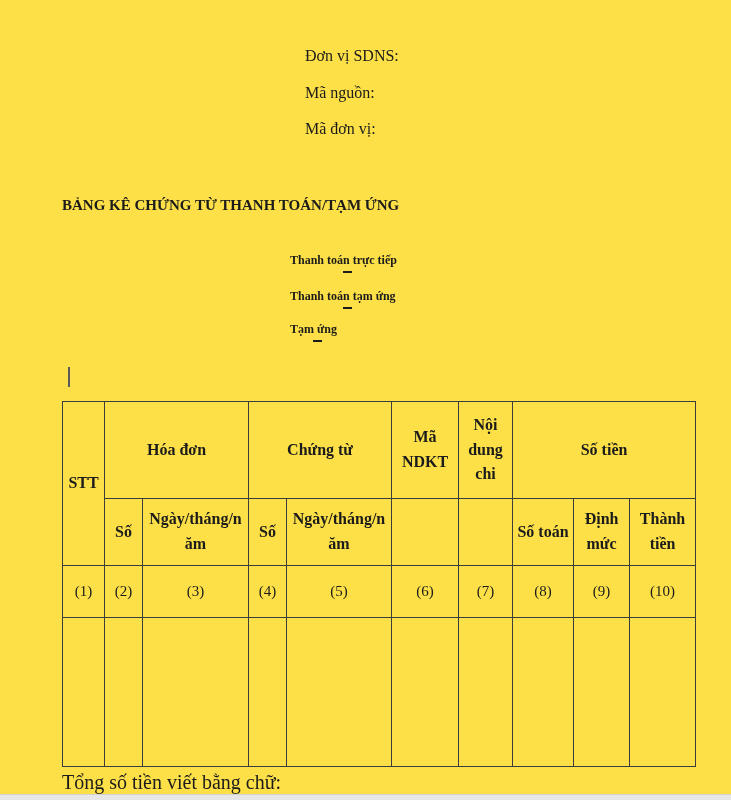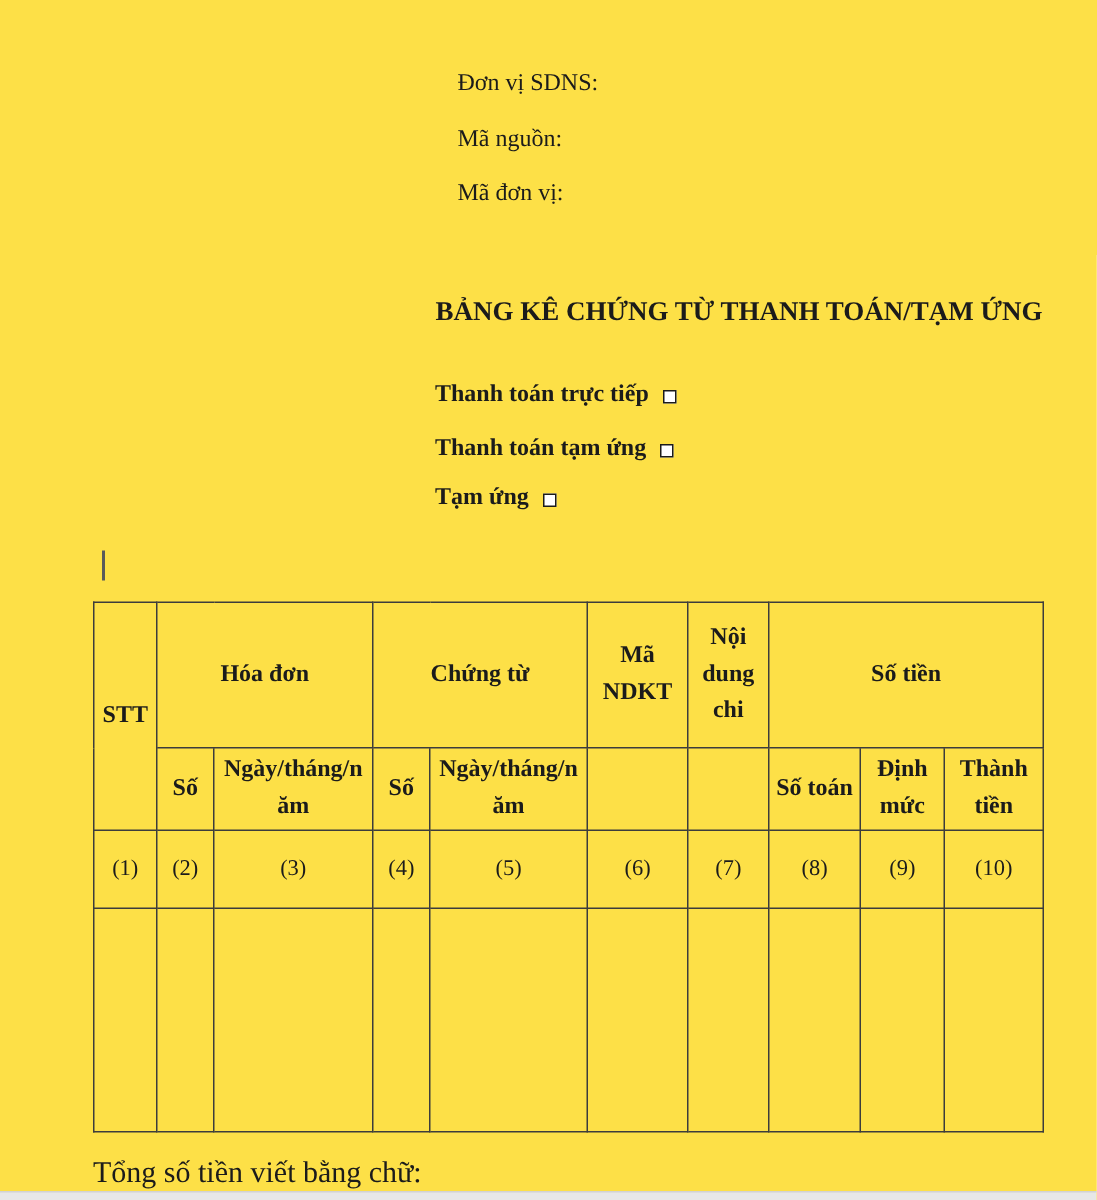--- a/index.html
+++ b/index.html
@@ -15,28 +15,28 @@
 
   
   .top-block {
     position: absolute; left: 305px; top: 38px;
     font-size: 16px; line-height: 36.5px; white-space: nowrap;
   }
 
   
   .doc-title {
     position: absolute; left: 62px; top: 197px; width: 633px;
-    text-align: right; font-weight: bold; font-size: 18px;
+    text-align: left; font-weight: bold; font-size: 15px;
   }
 
   
   .cb-row {
     position: absolute; left: 290px; height: 20px;
     display: flex; align-items: center;
-    font-weight: bold; font-size: 16px; white-space: nowrap;
+    font-weight: bold; font-size: 12px; white-space: nowrap; flex-direction: column;
   }
   .cb-row-1 { top: 253px; }
   .cb-row-2 { top: 289px; }
   .cb-row-3 { top: 322px; justify-content: space-between; }
   .cb-box {
     display: inline-block; width: 9px; height: 9px;
     border: 1.5px solid #1b1b1b; margin-left: 9px; margin-top: 3px;
     background: #ffffff;
   }
 
@@ -50,21 +50,21 @@
   .doc-table {
     position: absolute; left: 62px; top: 401px;
     width: 633px; border-collapse: collapse; table-layout: fixed;
   }
   .doc-table td {
     border: 1px solid #3c3c3c;
     text-align: center; vertical-align: middle;
     padding: 0 2px; font-size: 16px; overflow: hidden;
   }
   .row-h1 { height: 97px; }
-  .row-h2 { height: 55px; }
+  .row-h2 { height: 67px; }
   .row-nums { height: 52px; }
   .row-empty { height: 149px; }
   .row-h1 td, .row-h2 td { font-weight: bold; line-height: 1.55; }
   .row-nums td { font-size: 15px; font-weight: normal; }
 
   
   .footer-line {
     position: absolute; left: 62px; top: 771px;
     font-size: 20px; white-space: nowrap;
   }

